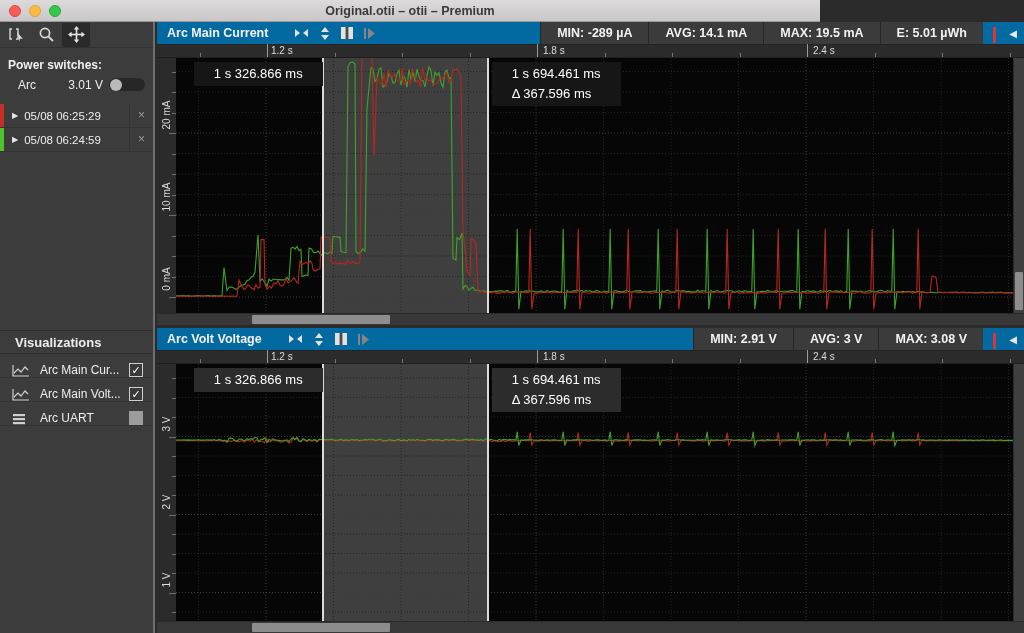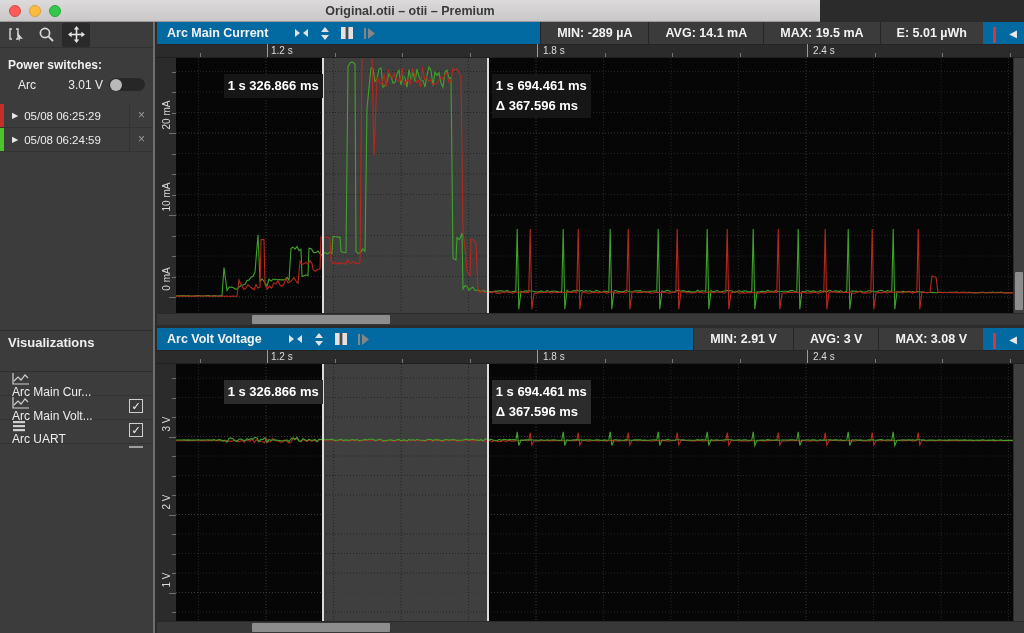--- a/index.html
+++ b/index.html
@@ -35,24 +35,24 @@
     border-top:1px solid #2e2e2e; border-bottom:1px solid #2e2e2e; padding:0 8px;
     font-size:13px; font-weight:bold; }
   .rec-header .plus { margin-left:auto; font-size:17px; font-weight:normal; color:#e8e8e8; width:18px; text-align:center; }
   .rec-row { height:24px; display:flex; align-items:center; border-bottom:1px solid #333;
     font-size:11.5px; position:relative; }
   .rec-stripe { width:4px; align-self:stretch; }
   .rec-play { margin:0 6px 0 8px; font-size:8px; color:#e8e8e8; }
   .rec-close { margin-left:auto; width:24px; text-align:center; color:#9a9a9a; font-size:12px;
     border-left:1px solid #333; align-self:stretch; line-height:23px; }
   .viz-block { position:absolute; left:0; right:0; top:308px; }
-  .viz-header { height:42px; line-height:24px; padding:0 8px; font-size:13px; font-weight:bold;
+  .viz-header { height:24px; line-height:24px; padding:0 15px; font-size:13px; font-weight:bold;
     border-top:1px solid #2e2e2e; border-bottom:1px solid #2e2e2e; }
-  .viz-row { height:24px; display:flex; align-items:flex-start; padding:0 10px 0 12px;
-    border-bottom:1px solid #333; font-size:12px;flex-direction:column; }
+  .viz-row { height:24px; display:flex; align-items:flex-end; padding:0 10px 0 12px;
+    border-bottom:1px solid #333; font-size:12px; }
   .viz-row .viz-ic { width:20px; margin-right:8px; display:flex; align-items:center; }
   .checkbox { margin-left:auto; width:14px; height:14px; border:1px solid #cfcfcf;
     background:#3a3a3a; color:#fff; font-size:11px; line-height:12px; text-align:center; }
   .checkbox.unchecked { background:#9d9d9d; border-color:#9d9d9d; color:transparent; }
 
   
   .main { position:absolute; left:157px; top:22px; right:0; bottom:0; background:#2b2b2b; }
   .panel { position:absolute; left:0; right:0; }
   .panel.p0 { top:0; height:303px; }
   .panel.p1 { top:306px; height:305px; }
@@ -69,21 +69,21 @@
   .t-label { position:absolute; top:0; font-size:10px; color:#dcdcdc; }
   .plot-row { display:flex; }
   .ystrip { width:20px; background:#2b2b2b; position:relative; }
   .ylab { position:absolute; left:50%; font-size:10px; color:#dcdcdc; white-space:nowrap;
     transform:translate(-50%,-50%) rotate(-90deg); }
   .plot { position:relative; background:#060606; flex:0 0 837px; overflow:hidden; }
   .selection { position:absolute; top:0; bottom:0; background:#3f3f3f; }
   .plot svg { position:absolute; left:0; top:0; }
   .cursor-line { position:absolute; top:0; bottom:0; width:2px; background:#dadada; }
   .cur-label { position:absolute; top:4px; background:#161616; color:#fff; font-size:13px;
-    font-weight:700; padding:2px 4px; line-height:20px; white-space:nowrap;margin-top:12px; }
+    font-weight:400; padding:2px 20px; line-height:20px; white-space:nowrap; }
   .p1 .cur-label { background:#2c2c2c; }
   .vscroll { width:12px; background:#3f3f3f; border-left:1px solid #2a2a2a; position:relative; }
   .vthumb { position:absolute; left:1px; right:1px; background:#8d8d8d; border-radius:1px; }
   .hscroll { height:12px; background:#383838; position:relative; border-top:1px solid #2a2a2a; }
   .hthumb { position:absolute; top:1px; height:9px; background:#8d8d8d; border-radius:1px; }
   .tick { position:absolute; background:#8a8a8a; width:1px; }
   .ytick { position:absolute; right:0; height:1px; background:#6f6f6f; }
 </style>
 </head>
 <body>

